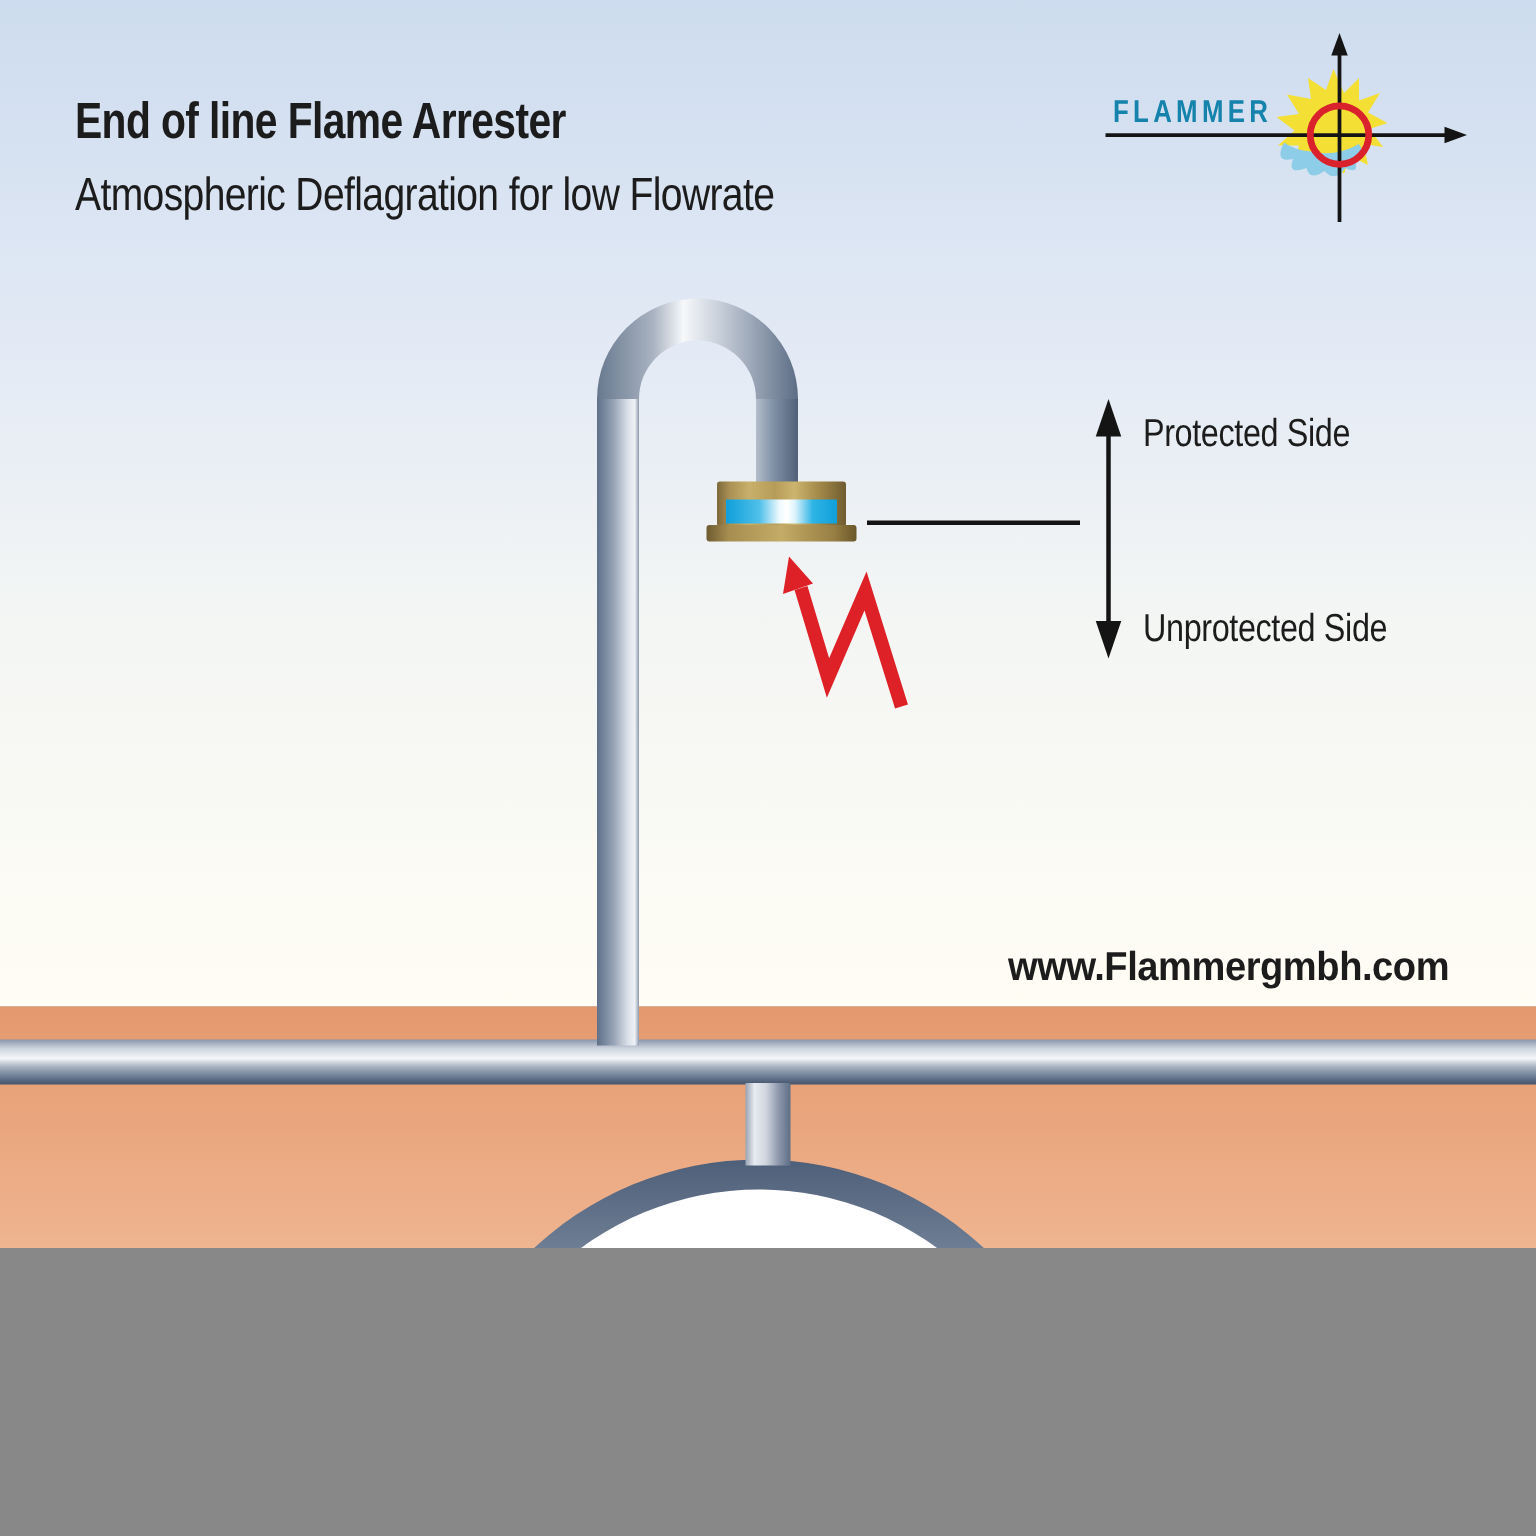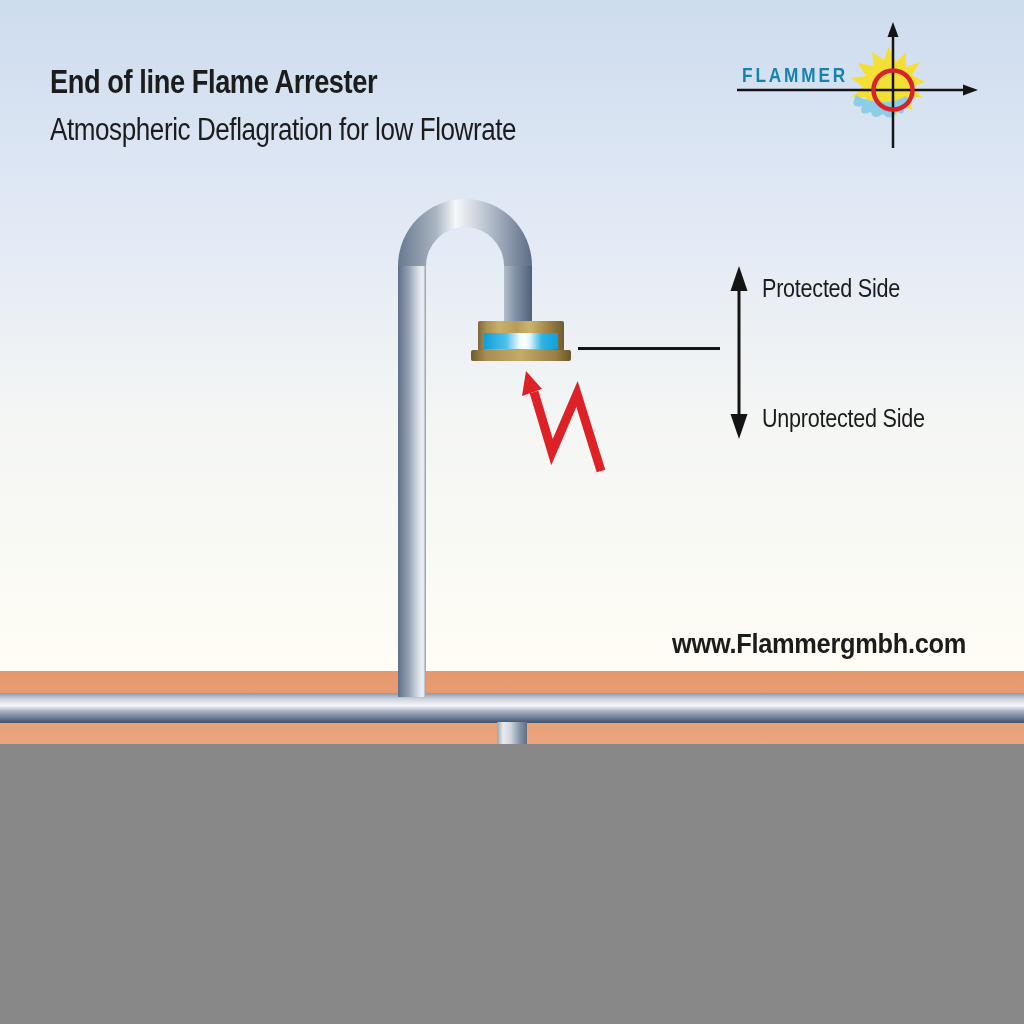--- a/index.html
+++ b/index.html
@@ -1,17 +1,17 @@
 <!DOCTYPE html>
 <html><head>
 <meta charset="utf-8">
 <style>
   html,body{margin:0;padding:0;background:#888;}
   #stage{
-    position:relative;width:1024px;height:744px;overflow:hidden;
+    position:relative;width:1024px;height:832px;overflow:hidden;
     font-family:"Liberation Sans","DejaVu Sans",sans-serif;
     color:#1c1c1c;
   }
   #sky{position:absolute;left:0;top:0;width:1024px;height:671px;
     background:linear-gradient(180deg,#cddcee 0%,#d2dff0 8%,#e3eaf5 35%,#f4f6f4 62%,#fffdf4 100%);}
   #ground{position:absolute;left:0;top:671px;width:1024px;height:353px;
     background:linear-gradient(180deg,#e5986d 0%,#e79f75 10%,#eeb28d 42%,#f6d5b4 76%,#fdf2e1 100%);}
   svg#diagram{position:absolute;left:0;top:0;}
   .txt{position:absolute;transform-origin:left top;white-space:nowrap;}
   #title{left:50px;top:62px;font-size:34px;font-weight:bold;letter-spacing:-0.5px;transform:scaleX(0.80);}

